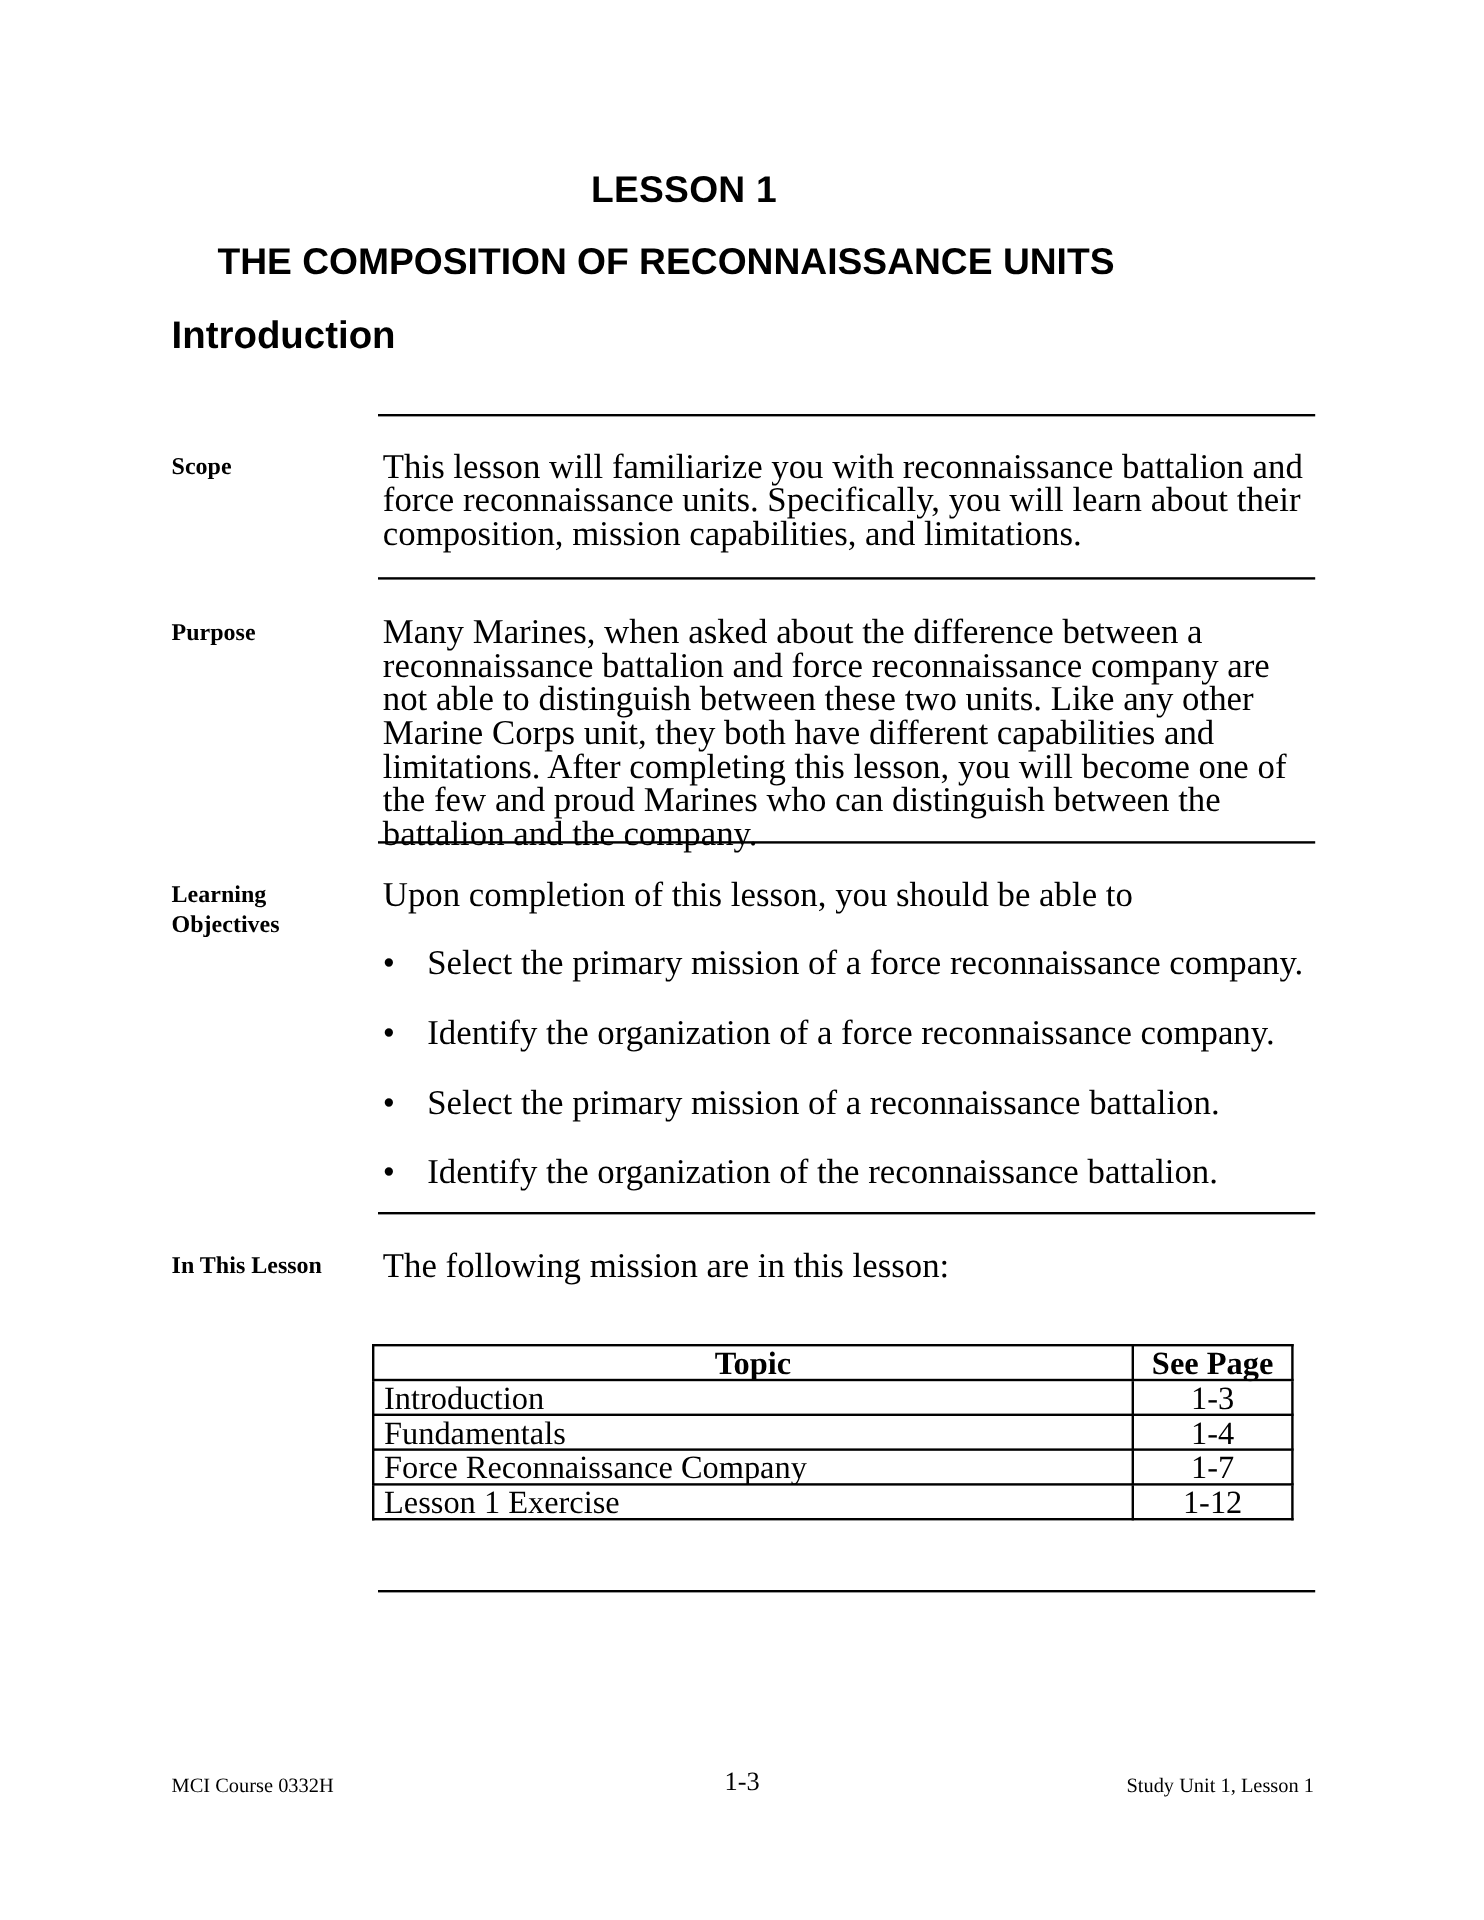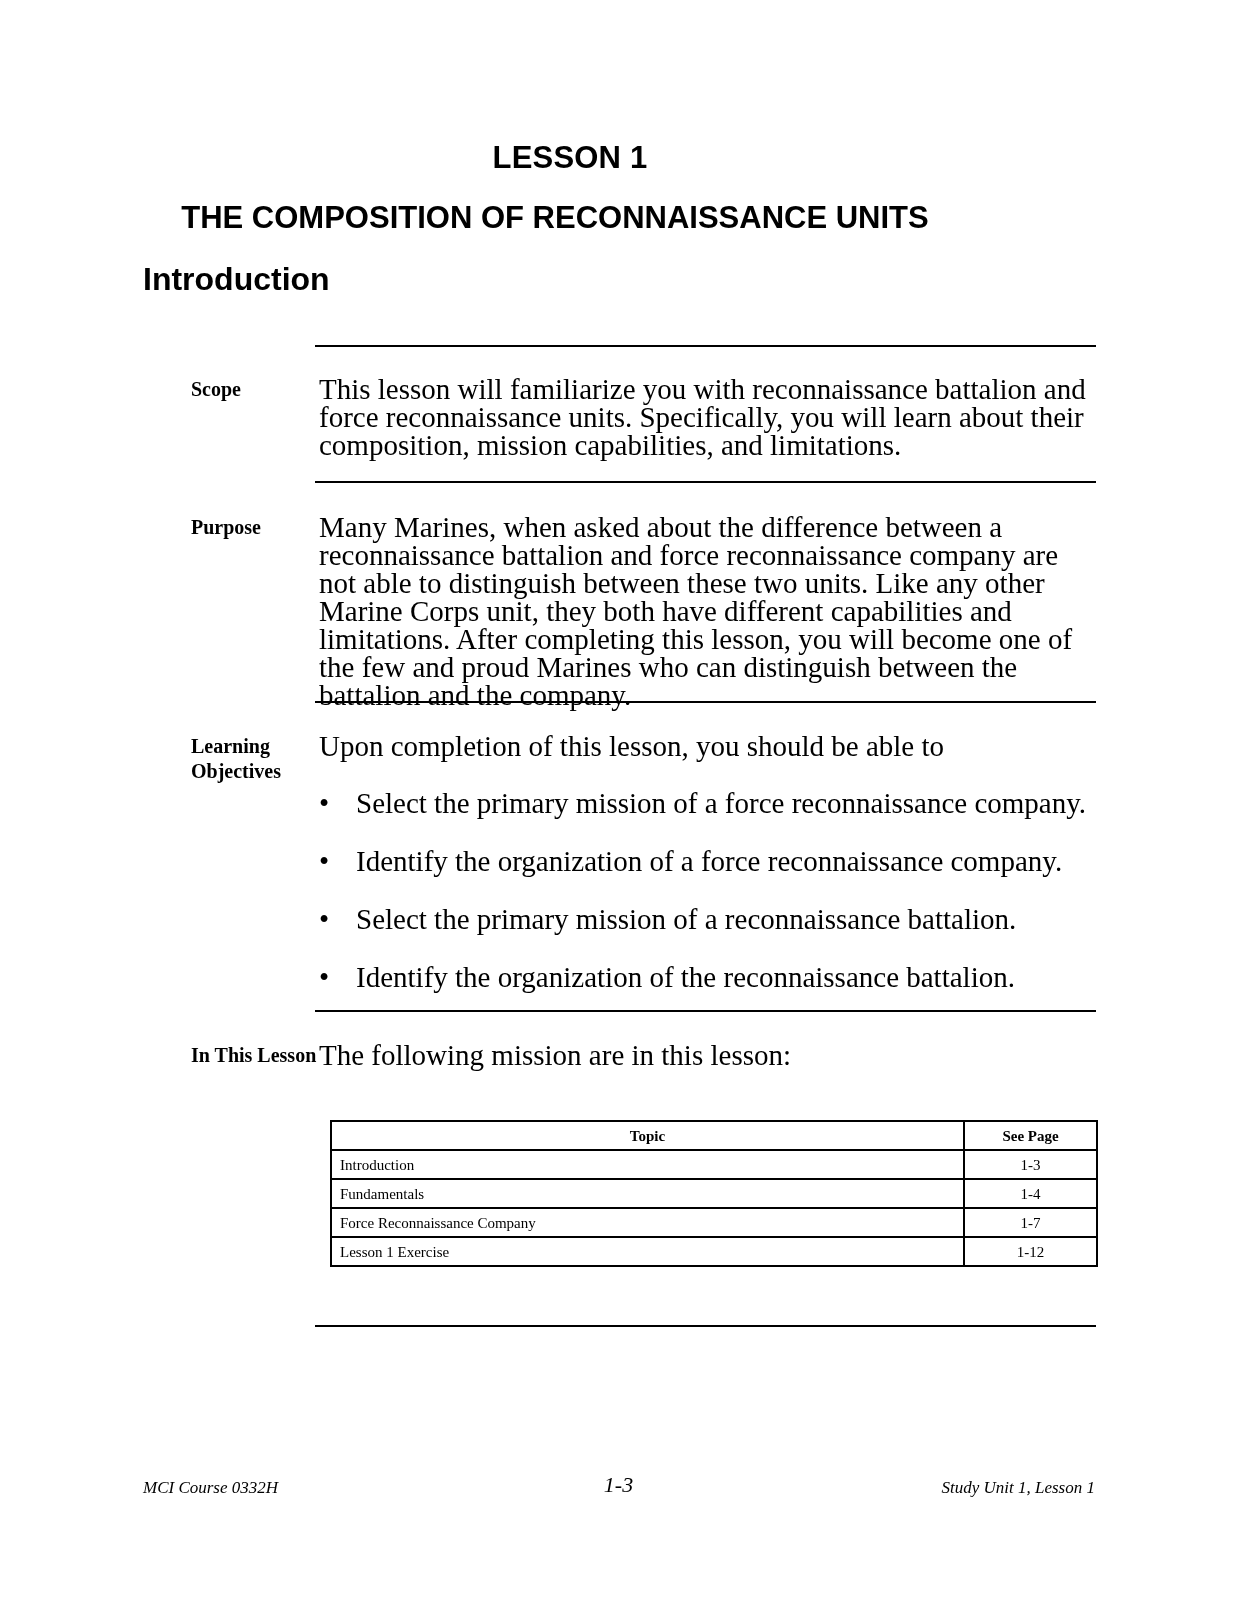--- a/index.html
+++ b/index.html
@@ -16,41 +16,41 @@
       text-align: center; font-weight: bold; font-size: 31px;
     }
     .section-title {
       position: absolute; left: 143px; top: 261px;
       font-weight: bold; font-size: 32px;
     }
 
     .rule { position: absolute; left: 315px; width: 781px; height: 0; border-top: 2px solid #000; }
 
     .block-label {
-      position: absolute; left: 143px; font-weight: bold; font-size: 20px; line-height: 25px; margin-left: 48px;
+      position: absolute; left: 143px; font-weight: bold; font-size: 20px; line-height: 25px;
     }
     .block-body {
       position: absolute; left: 319px; width: 780px; font-size: 29px; line-height: 28px;
     }
 
     .bullets { list-style: none; margin: 0; padding: 0; }
     .bullets li { position: relative; padding-left: 37px; height: 58px; }
     .bullets li .dot { position: absolute; left: 0; top: 0; }
 
     table.topics {
-      position: absolute; left: 330px; top: 1120px; width: 768px;
-      border-collapse: collapse; font-size: 15px;
+      position: absolute; left: 310px; top: 1120px; width: 768px;
+      border-collapse: collapse; font-size: 27px;
     }
     table.topics th, table.topics td {
       border: 2px solid #000; padding: 0 8px; height: 27px; line-height: 26px;
     }
     table.topics th { font-weight: bold; text-align: center; }
     table.topics td.page { text-align: center; width: 115px; }
 
-    .footer { position: absolute; top: 1478px; font-size: 17px; font-style: italic; }
+    .footer { position: absolute; top: 1478px; font-size: 17px; }
     .footer-left { left: 143px; }
     .footer-center { left: 0; width: 1237px; text-align: center; font-size: 22px; top: 1472px; }
     .footer-right { right: 142px; }
   </style>
 </head>
 <body>
 
 <div>
 
   <div class="lesson-num sans">LESSON 1</div>

